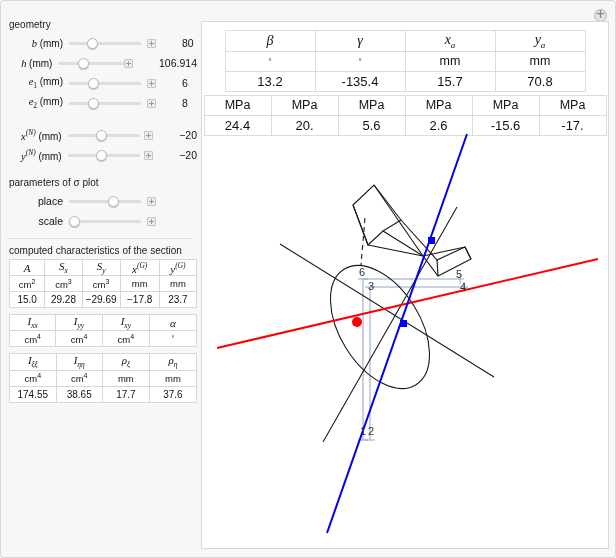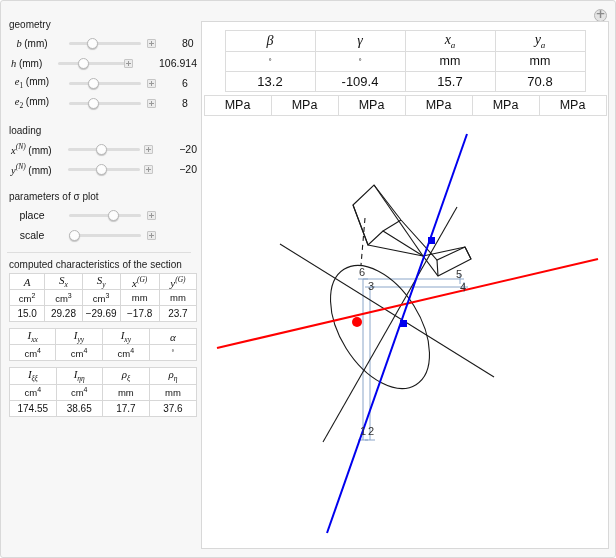--- a/index.html
+++ b/index.html
@@ -43,21 +43,21 @@
   .section-title {
     font-size: 10px; color: #1a1a1a;
     padding: 0 0 3px 8px;
   }
   .ctrl-row {
     display: flex; align-items: center;
     height: 20px;
     padding-left: 0;
   }
   .ctrl-label {
-    width: 68px; text-align: center;
+    width: 68px; text-align: right;
     font-size: 10.5px; color: #111;
     padding-right: 6px;
     font-family: "Liberation Serif", serif;
     white-space: nowrap;
   }
   .ctrl-label i { font-style: italic; }
   .ctrl-label .unit { font-style: normal; font-family:"Liberation Sans",sans-serif; font-size:10px;}
   .ctrl-label sub { font-size: 7.5px; font-style: normal; }
   .ctrl-label sup { font-size: 7.5px; font-style: italic; }
 
@@ -210,21 +210,20 @@
       <div class="slider">
         <div class="track"></div>
         <div class="thumb" style="left:19px"></div>
       </div>
       <div class="plusbox"></div>
       <div class="ctrl-value">8</div>
     </div>
 
     <div style="height:12px"></div>
 
-    <div class="section-title">loading</div>
 
 
     <div class="ctrl-row">
       <div class="ctrl-label"><i>x</i><sup>(N)</sup> <span class="unit">(mm)</span></div>
       <div class="slider">
         <div class="track"></div>
         <div class="thumb" style="left:28px"></div>
       </div>
       <div class="plusbox"></div>
       <div class="ctrl-value">−20</div>
@@ -351,36 +350,44 @@
           <td class="hd">y<sub>a</sub></td>
         </tr>
         <tr>
           <td class="deg">°</td>
           <td class="deg">°</td>
           <td class="un">mm</td>
           <td class="un">mm</td>
         </tr>
         <tr>
           <td>13.2</td>
-          <td>-109.4</td>
+          <td>-135.4</td>
           <td>15.7</td>
           <td>70.8</td>
         </tr>
       </tbody>
         </table>
 
       <table class="res t2">
         <tbody>
         <tr>
           <td class="un">MPa</td>
           <td class="un">MPa</td>
           <td class="un">MPa</td>
           <td class="un">MPa</td>
           <td class="un">MPa</td>
           <td class="un">MPa</td>
+        </tr>
+        <tr>
+          <td>24.4</td>
+          <td>20.</td>
+          <td>5.6</td>
+          <td>2.6</td>
+          <td>-15.6</td>
+          <td>-17.</td>
         </tr>
       </tbody>
         </table>
     </div>
 
     <svg class="figure" width="408" height="528" viewBox="0 0 408 528">
 
       <g stroke="#8ba6c9" stroke-width="1" fill="none">
         <line x1="161" y1="257" x2="161" y2="418"></line>
         <line x1="168" y1="265" x2="168" y2="418"></line>

